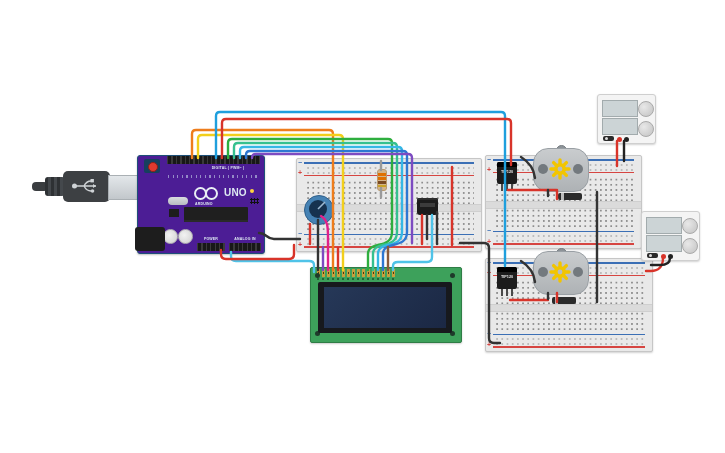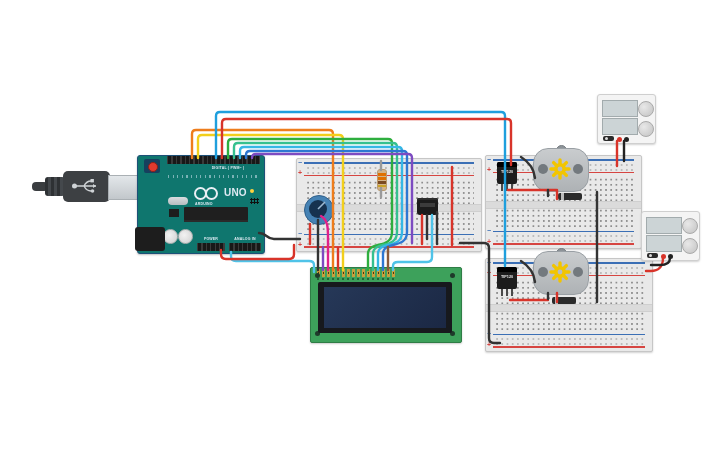--- a/index.html
+++ b/index.html
@@ -54,21 +54,21 @@
           <circle cx="3.5" cy="9" r="1.8" fill="#cfd3d6"></circle>
           <rect x="19.5" y="2" width="3.4" height="3.4" fill="#cfd3d6" stroke="none"></rect>
           <circle cx="21.5" cy="14" r="1.8" fill="#cfd3d6" stroke="none"></circle>
           <path d="M25,9 l-3,-2 v4 z" fill="#cfd3d6" stroke="none"></path>
         </g>
       </svg>
     </div>
     <div class="abs" style="left:108px;top:175px;width:30px;height:23px;background:linear-gradient(#e3e7ea,#c2c7cb);border:1px solid #aab0b4"></div>
   </div>
 
-  <div class="abs" style="left:137px;top:155px;width:126px;height:97px;background:#0f766e;border:1px solid #1d5078;border-radius:3px;box-shadow:0 1px 2px rgba(0,0,0,.25)">
+  <div class="abs" style="left:137px;top:155px;width:126px;height:97px;background:#4c1d95;border:1px solid #1d5078;border-radius:3px;box-shadow:0 1px 2px rgba(0,0,0,.25)">
 
     <div class="abs" style="left:6px;top:3px;width:16px;height:14px;background:#16405e;border-radius:2px">
       <div class="abs" style="left:4px;top:3px;width:8px;height:8px;border-radius:50%;background:#e03a2f;border:1px solid #8e1f18"></div>
     </div>
 
     <div class="abs hdr" style="left:29px;top:0;width:93px;height:8px"></div>
     <div class="abs tinytx" style="left:58px;top:10px;width:64px;font-size:3.5px;text-align:center">DIGITAL ( PWM~ )</div>
 
     <div class="abs" style="left:30px;top:19px;width:90px;height:3px;opacity:.55;
                 background:repeating-linear-gradient(90deg,#cfe3f0 0 1.2px,transparent 1.2px 4.6px)"></div>

